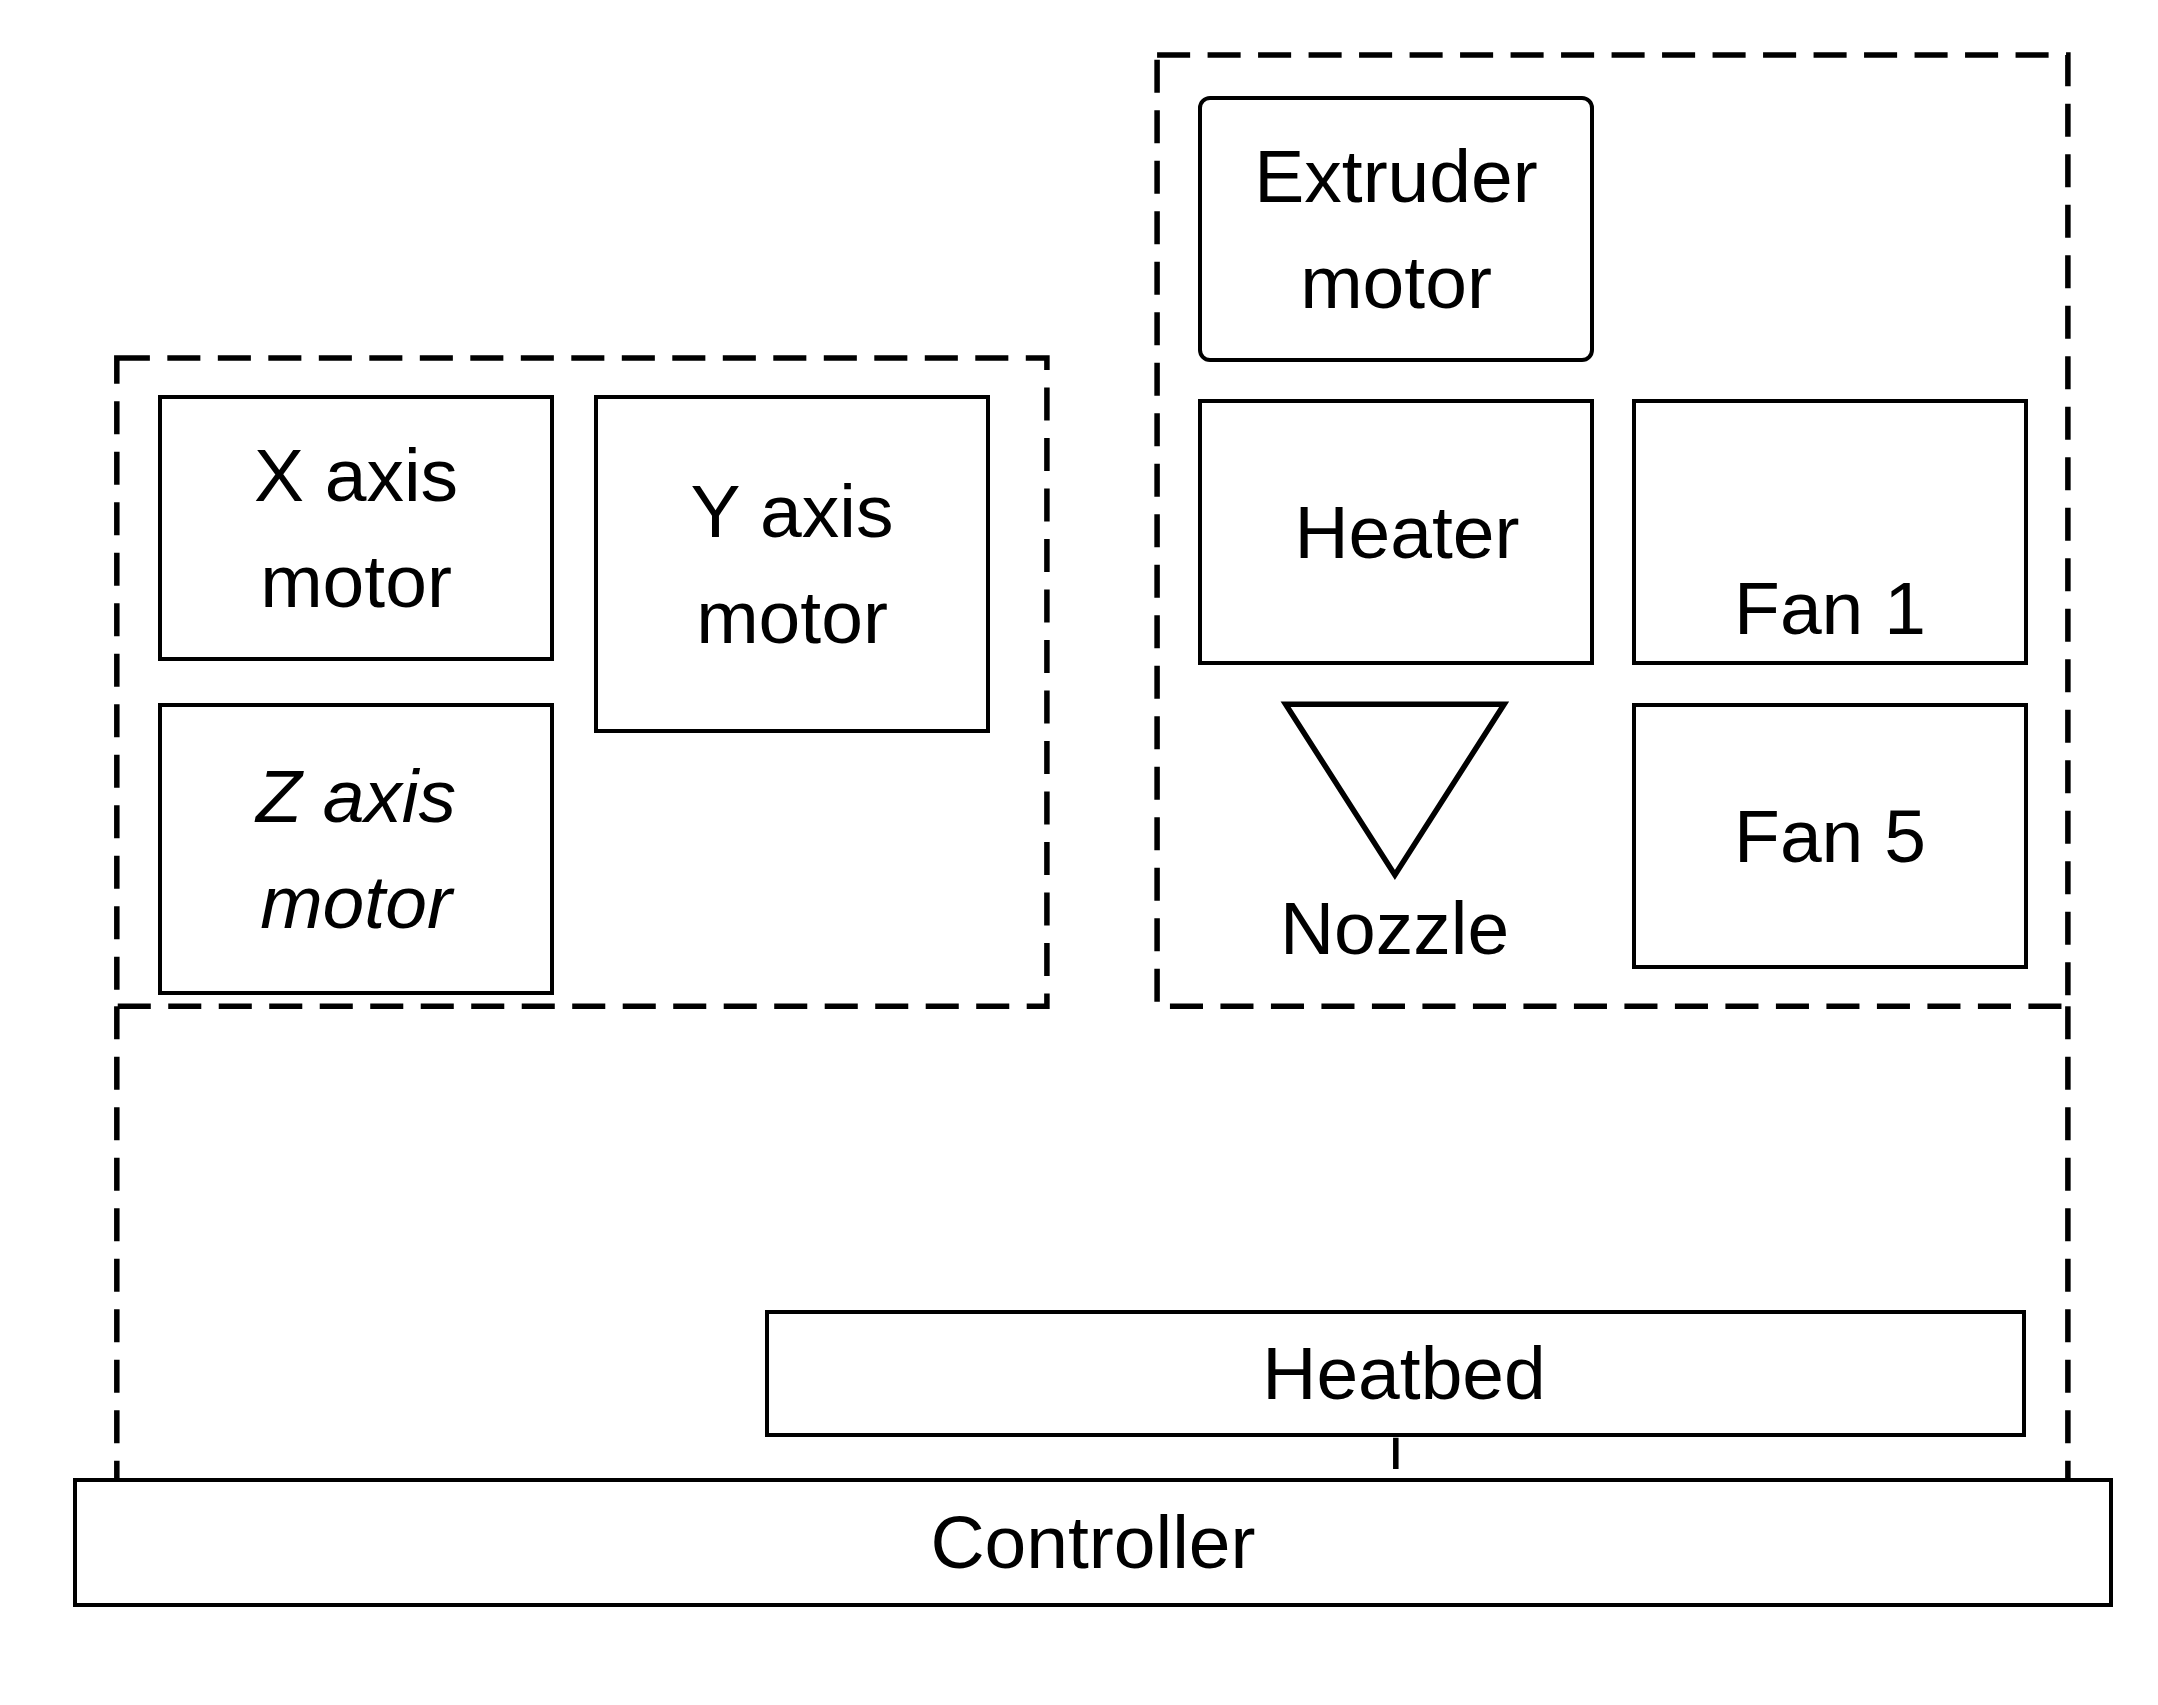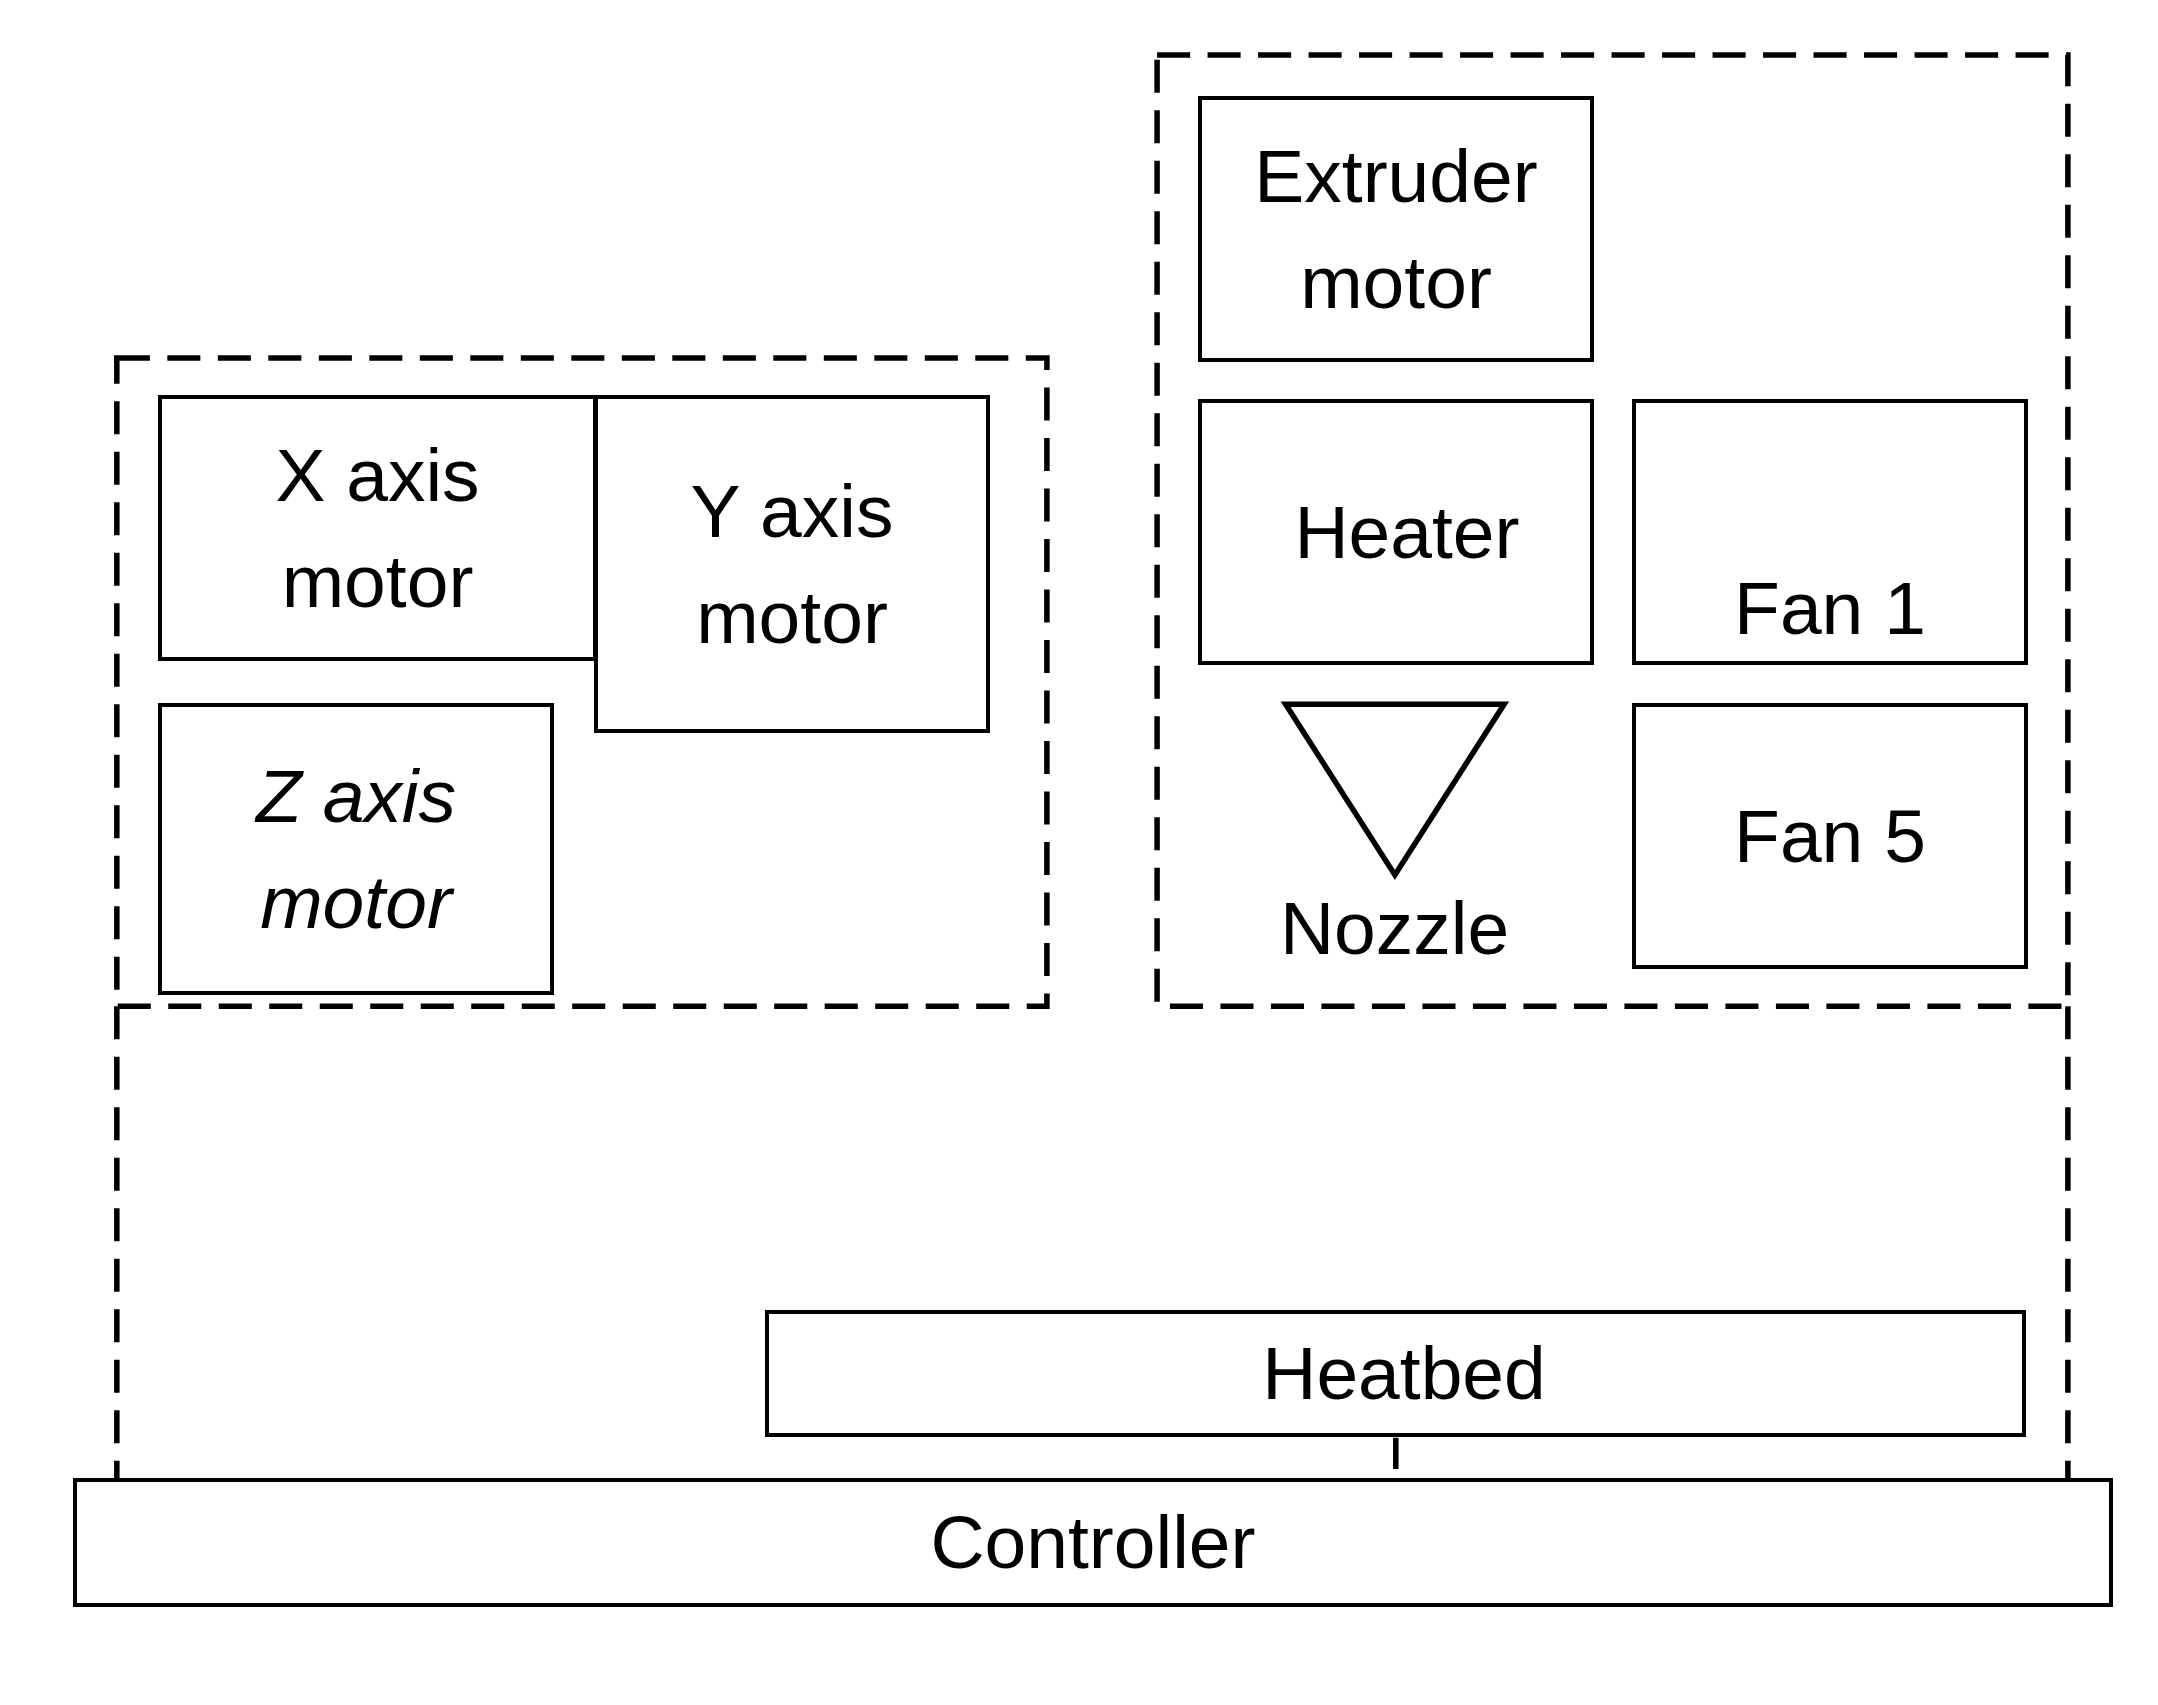--- a/index.html
+++ b/index.html
@@ -30,24 +30,24 @@
     position:absolute;
     display:flex;
     align-items:flex-start;
     justify-content:center;
     text-align:center;
     font-size:75px;
     line-height:1.2;
     white-space:nowrap;
   }
   
-  #x-axis-motor    { left:158px;  top:395px;  width:439px;  height:266px; }
+  #x-axis-motor    { left:158px;  top:395px;  width:396px;  height:266px; }
   #y-axis-motor    { left:594px;  top:395px;  width:396px;  height:338px; }
   #z-axis-motor    { left:158px;  top:703px;  width:396px;  height:292px;font-style:italic; }
-  #extruder-motor  { left:1198px; top:96px;  width:396px;  height:266px; }
+  #extruder-motor  { left:1198px; top:96px;  width:396px;  height:266px;border-radius:12px; }
   #heater          { left:1198px; top:399px;  width:396px;  height:266px;padding-left:22px; }
   #fan-1           { left:1632px; top:399px;  width:396px;  height:266px;justify-content:flex-end; }
   #fan-2           { left:1632px; top:703px;  width:396px;  height:266px; }
   #heatbed         { left:765px;  top:1310px; width:1261px; height:127px;padding-left:17px; }
   #controller      { left:73px;   top:1478px; width:2040px; height:129px; }
   #nozzle-label    { left:1197px; top:883px;  width:395px;  height:110px; }
 </style>
 </head>
 <body>
 

